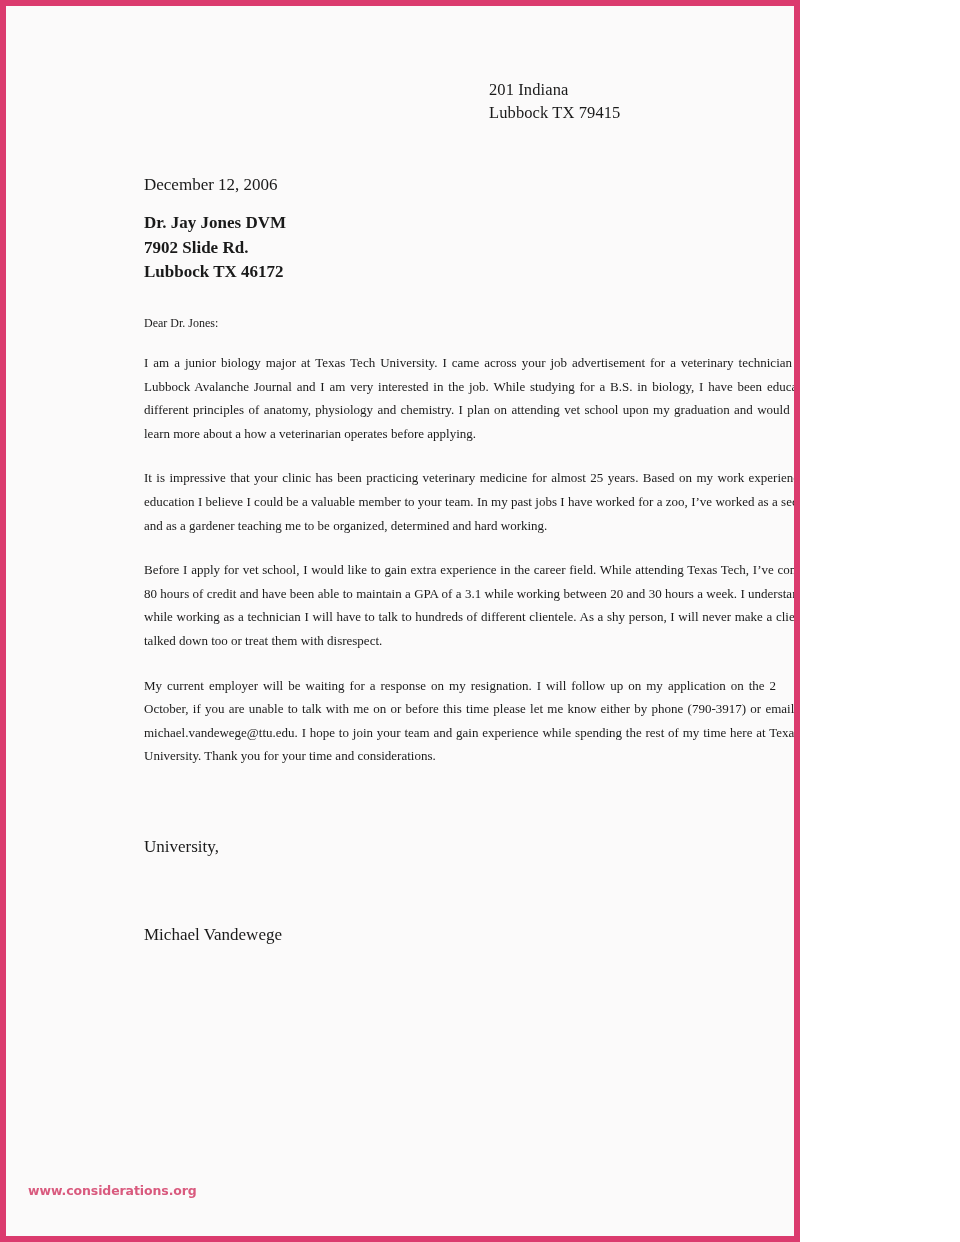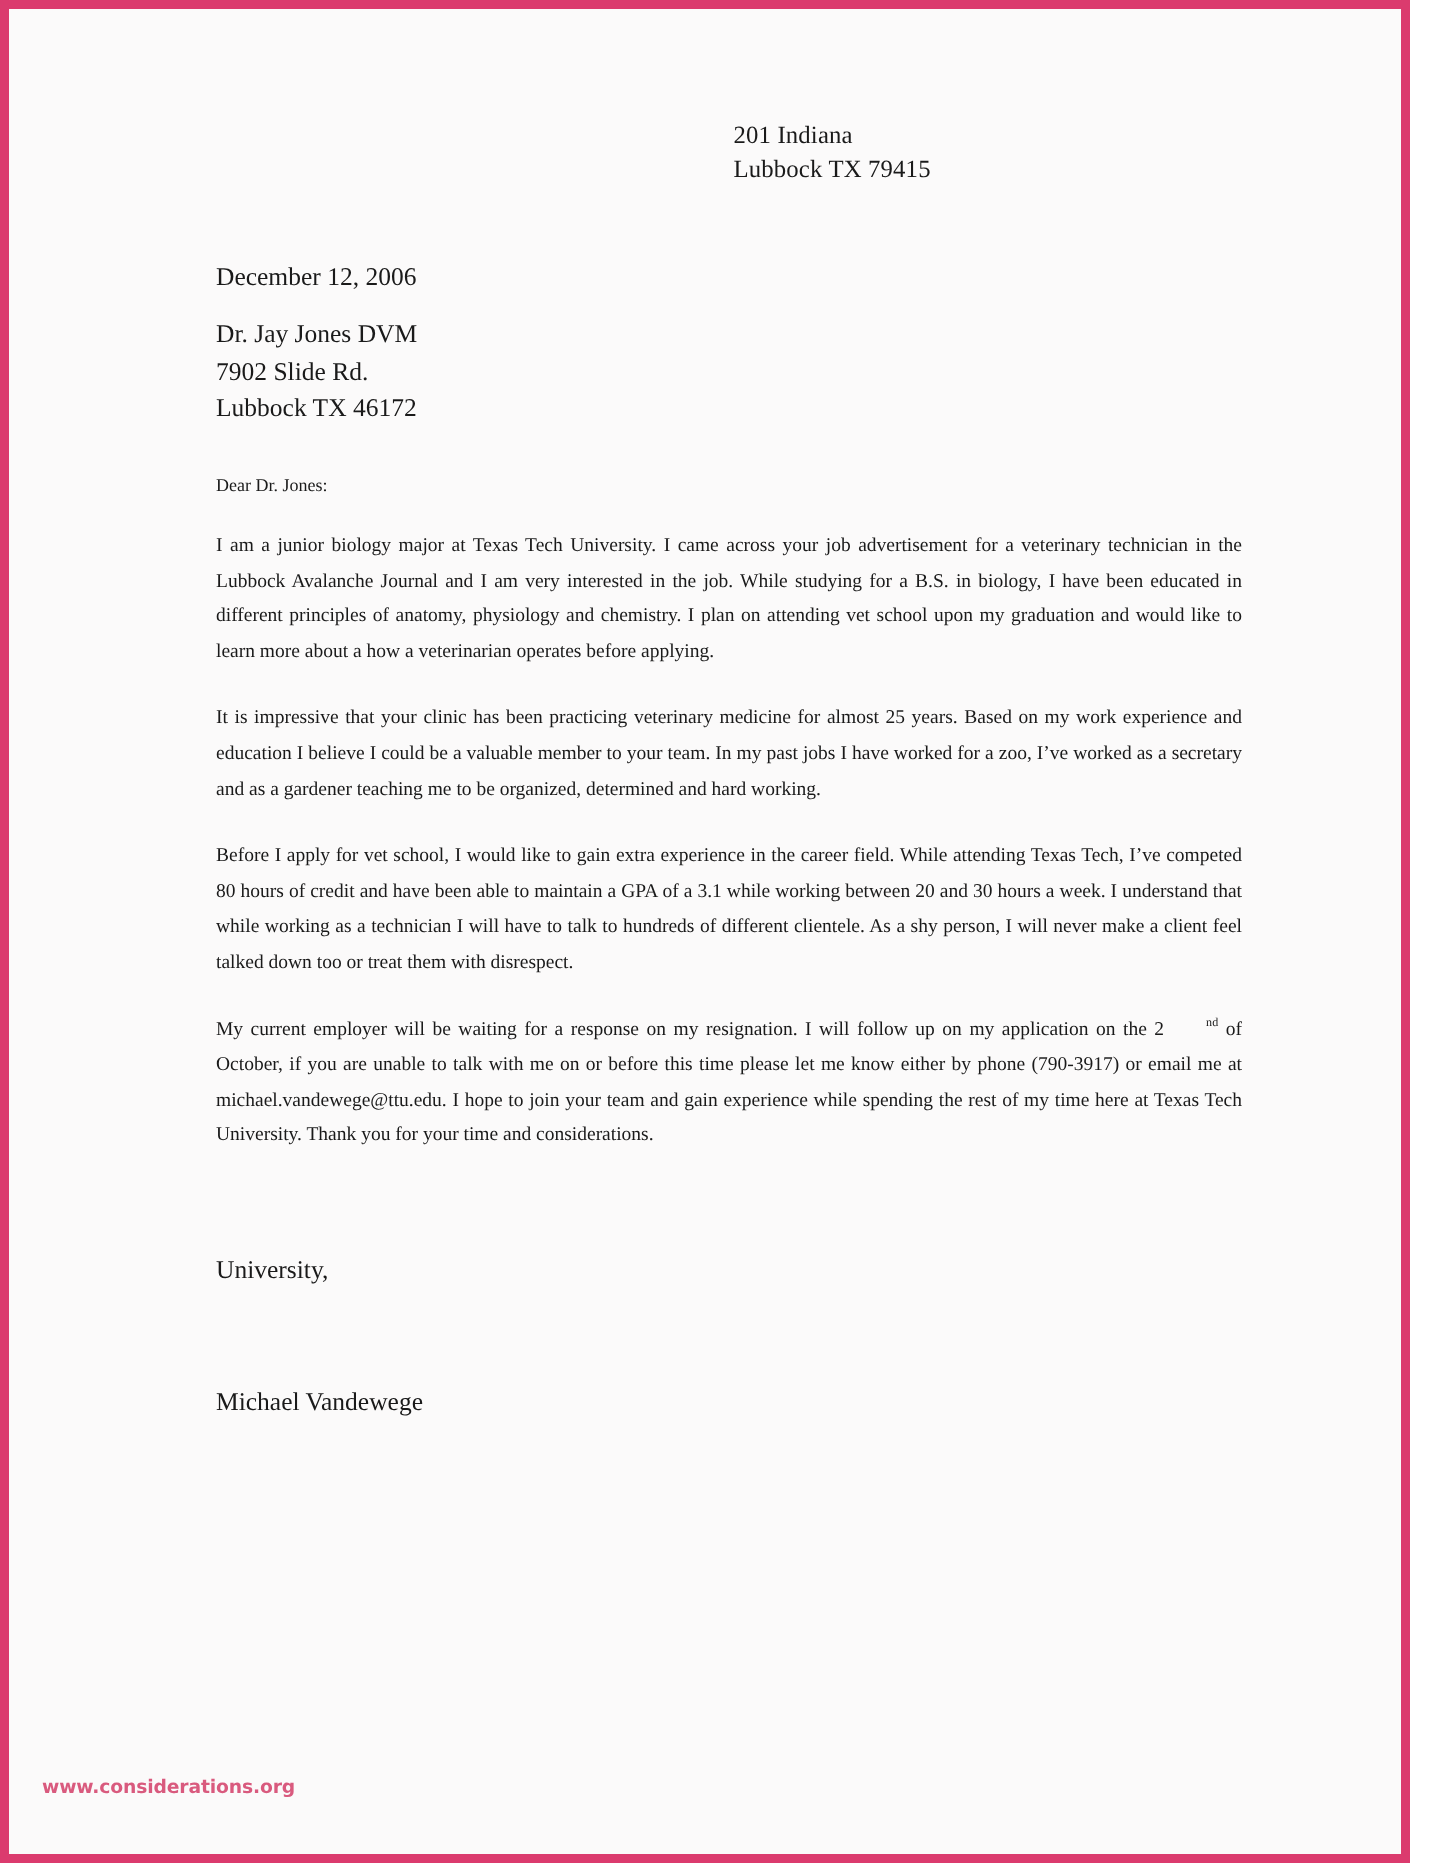--- a/index.html
+++ b/index.html
@@ -9,21 +9,21 @@
   }
   body {
     width: 960px;
     height: 1242px;
     font-family: "Liberation Serif", "DejaVu Serif", serif;
   }
 
   .page {
     position: relative;
     box-sizing: border-box;
-    width: 940px;
+    width: 800px;
     height: 1242px;
     background: #fdba74;
     border: 6px solid #db3b6e;
     overflow: hidden;
   }
 
   .sheet {
     position: absolute;
     left: 0;
     top: 0;
@@ -58,20 +58,21 @@
     font-size: 17px;
     line-height: 24px;
   }
 
   .recipient-block {
     position: absolute;
     left: 6px;
     top: 205px;
     font-size: 17px;
     line-height: 24.5px;
+    font-weight: bold;
   }
 
   .salutation {
     position: absolute;
     left: 6px;
     top: 310px;
     font-size: 12px;
   }
 
   .body-copy {

